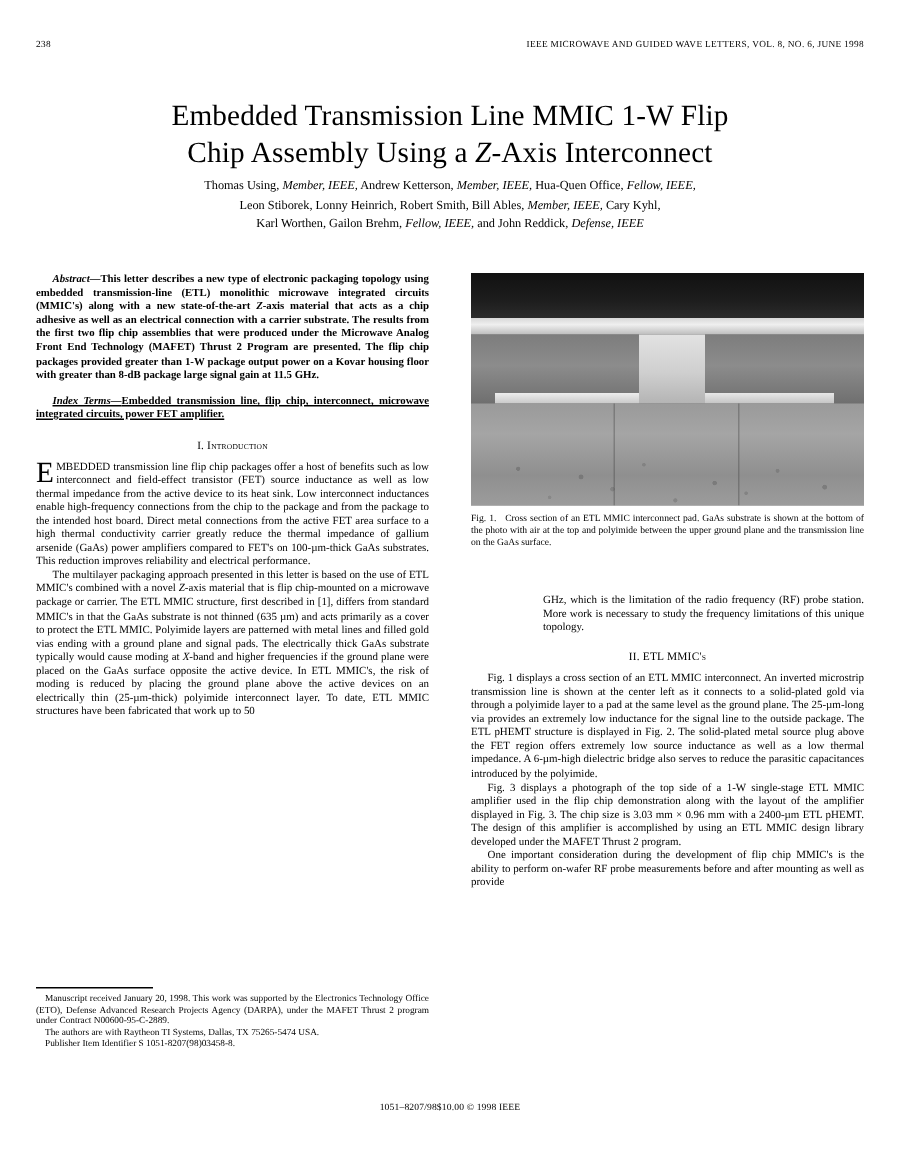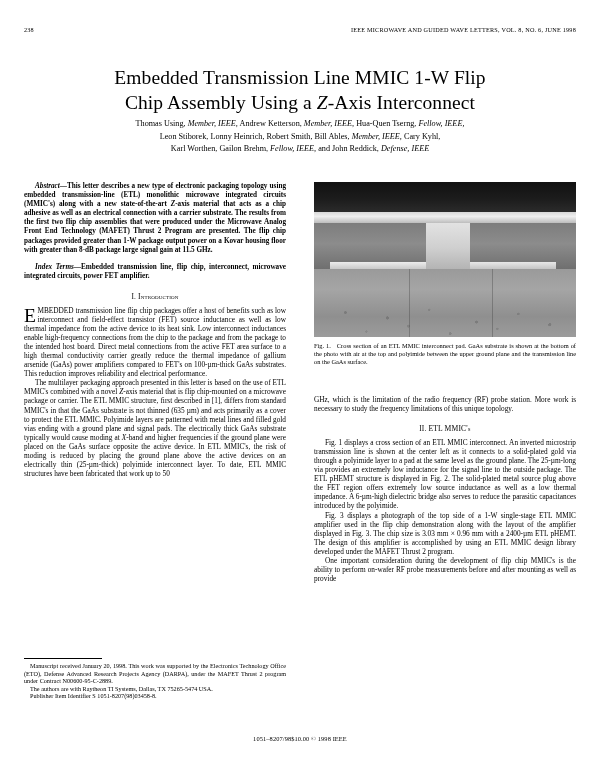--- a/index.html
+++ b/index.html
@@ -83,39 +83,40 @@
     line-height: 9.05px;
     text-align: justify;
   }
   .col-left  { left: 24px;  top: 182px; }
   .col-right { left: 314px; top: 182px; }
 
   p {
     margin: 0;
     text-indent: 11px;
   }
-  p.noindent { text-indent: 0; }
+  p.noindent { text-indent: 0; margin-left: 48px; }
 
   .abstract {
     font-weight: bold;
     font-size: 7.2px;
     line-height: 9.1px;
     text-align: justify;
     text-indent: 11px;
   }
   .abstract .lead { font-style: italic; font-weight: bold; }
   .abstract .zaxis { font-style: italic; }
 
   .indexterms {
     font-weight: bold;
     font-size: 7.2px;
     line-height: 9.1px;
     text-align: justify;
     text-indent: 11px;
     margin-top: 8px;
+    text-decoration: underline;
   }
   .indexterms .lead { font-style: italic; font-weight: bold; }
 
   .sec-head {
     text-align: center;
     font-size: 7.4px;
     margin-top: 11px;
     margin-bottom: 5px;
     letter-spacing: 0.15px;
   }
@@ -273,21 +274,21 @@
     <span class="journal">IEEE MICROWAVE AND GUIDED WAVE LETTERS, VOL. 8, NO. 6, JUNE 1998</span>
   </div>
 
   <h1 class="title">
     <span>Embedded Transmission Line MMIC 1-W Flip</span><br>
     <span>Chip Assembly Using a </span><span class="zaxis">Z</span><span>-Axis Interconnect</span>
   </h1>
 
   <div class="authors">
     <div>
-      <span>Thomas Using, </span><i>Member, IEEE,</i><span> Andrew Ketterson, </span><i>Member, IEEE,</i><span> Hua-Quen Tserng, </span><i>Fellow, IEEE,</i>
+      <span>Thomas Using, </span><i>Member, IEEE,</i><span> Andrew Ketterson, </span><i>Member, IEEE,</i><span> Hua-Quen Office, </span><i>Fellow, IEEE,</i>
     </div>
     <div>
       <span>Leon Stiborek, Lonny Heinrich, Robert Smith, Bill Ables, </span><i>Member, IEEE,</i><span> Cary Kyhl,</span>
     </div>
     <div>
       <span>Karl Worthen, Gailon Brehm, </span><i>Fellow, IEEE,</i><span> and John Reddick, </span><i>Defense, IEEE</i>
     </div>
   </div>
 
   <div class="col col-left">

